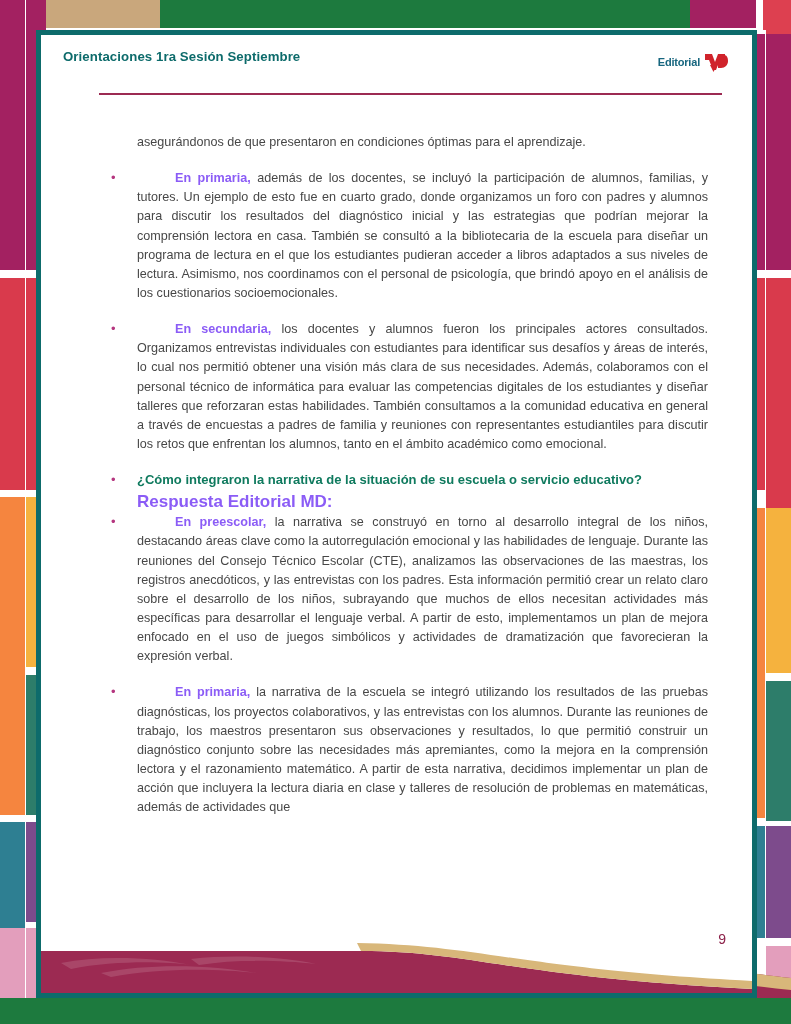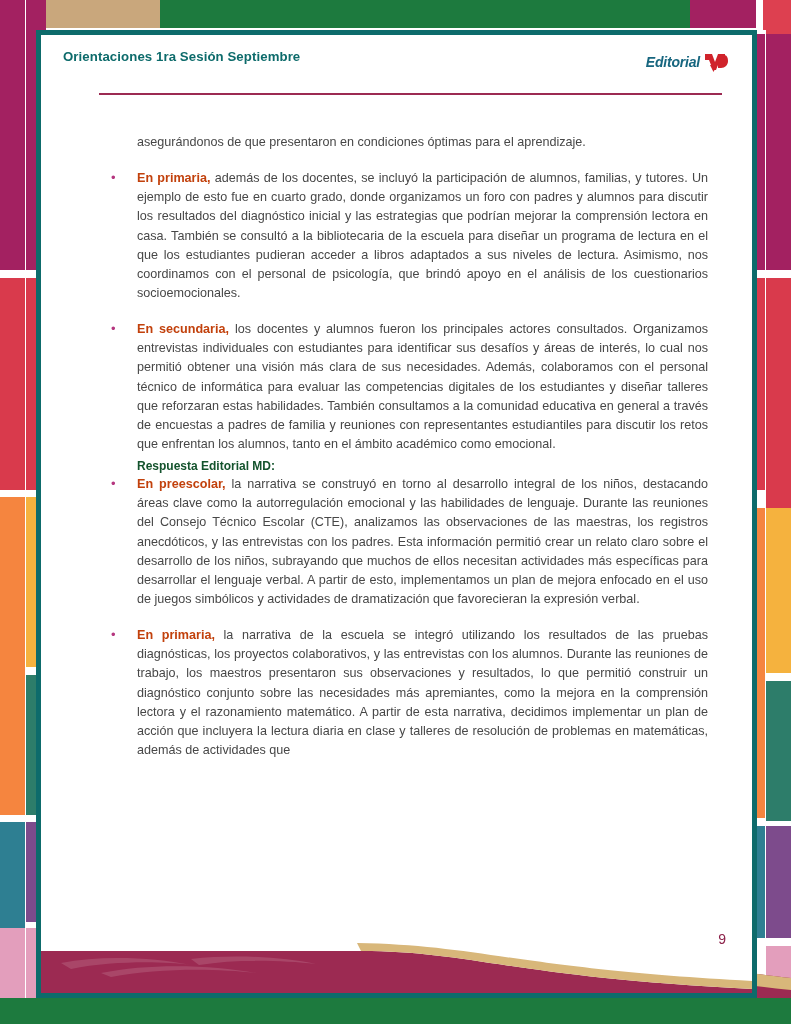--- a/index.html
+++ b/index.html
@@ -75,21 +75,21 @@
   }
 
   
   .hdr { position:relative; padding:13px 9px 0 22px; height:72px; }
   .hdr-title { color:#0d6b6b; font-size:13.2px; font-weight:bold; line-height:1.38; letter-spacing:.1px; }
   .hdr-rule { position:absolute; left:58px; right:30px; top:58px; height:2px; background:#9c2a52; }
   .logo {
     position:absolute; right:24px; top:16px;
     display:flex; align-items:center; gap:4px;
   }
-  .logo-word { color:#17667f; font-size:14px; font-weight:bold; font-style:italic; letter-spacing:-.2px; }
+  .logo-word { color:#17667f; font-size:11px; font-weight:bold; letter-spacing:-.2px; }
   .logo-mark { width:24px; height:22px; position:relative; }
 
   
   .body { padding:26px 34px 0 34px; }
   .lead {
     color:#474747; font-size:12.6px; line-height:1.52;
     text-align:justify; padding-left:62px; padding-right:10px;
   }
 
   ul.bl { list-style:none; margin:0; padding:0; }
@@ -100,23 +100,23 @@
     color:#474747; font-size:12.6px; line-height:1.52;
     text-align:justify;
   }
   li.bl-item::before {
     content:"•";
     position:absolute; left:36px; top:-1px;
     color:#b5367f; font-size:13px; line-height:1.52;
   }
   li.bl-item.q::before { color:#b5367f; }
 
-  .lbl-mag { color:#c2410c; font-weight:bold; }
+  .lbl-mag { color:#8b5cf6; font-weight:bold;margin-left:38px; }
   .q-head  { color:#0f7a5e; font-weight:bold; font-size:13px; line-height:1.42; text-align:left; }
-  .resp    { color:#14532d; font-weight:bold; font-size:12px; }
+  .resp    { color:#8b5cf6; font-weight:bold; font-size:17px; }
 
   .resp-line {
     padding-left:62px; margin-top:2px;
   }
 
   li.tight { margin-top:1px; }
 
   
   .pageno {
     position:absolute; right:26px; bottom:46px;
@@ -198,20 +198,25 @@
 
       <ul class="bl">
         <li class="bl-item">
           <span class="lbl-mag">En primaria,</span><span> además de los docentes, se incluyó la participación de alumnos, familias, y tutores. Un ejemplo de esto fue en cuarto grado, donde organizamos un foro con padres y alumnos para discutir los resultados del diagnóstico inicial y las estrategias que podrían mejorar la comprensión lectora en casa. También se consultó a la bibliotecaria de la escuela para diseñar un programa de lectura en el que los estudiantes pudieran acceder a libros adaptados a sus niveles de lectura. Asimismo, nos coordinamos con el personal de psicología, que brindó apoyo en el análisis de los cuestionarios socioemocionales.</span>
         </li>
         <li class="bl-item">
           <span class="lbl-mag">En secundaria,</span><span> los docentes y alumnos fueron los principales actores consultados. Organizamos entrevistas individuales con estudiantes para identificar sus desafíos y áreas de interés, lo cual nos permitió obtener una visión más clara de sus necesidades. Además, colaboramos con el personal técnico de informática para evaluar las competencias digitales de los estudiantes y diseñar talleres que reforzaran estas habilidades. También consultamos a la comunidad educativa en general a través de encuestas a padres de familia y reuniones con representantes estudiantiles para discutir los retos que enfrentan los alumnos, tanto en el ámbito académico como emocional.</span>
         </li>
       </ul>
 
+      <ul class="bl">
+        <li class="bl-item q">
+          <span class="q-head">¿Cómo integraron la narrativa de la situación de su escuela o servicio educativo?</span>
+        </li>
+      </ul>
 
       <div class="resp-line">
         <span class="resp">Respuesta Editorial MD:</span>
       </div>
 
       <ul class="bl">
         <li class="bl-item tight">
           <span class="lbl-mag">En preescolar,</span><span> la narrativa se construyó en torno al desarrollo integral de los niños, destacando áreas clave como la autorregulación emocional y las habilidades de lenguaje. Durante las reuniones del Consejo Técnico Escolar (CTE), analizamos las observaciones de las maestras, los registros anecdóticos, y las entrevistas con los padres. Esta información permitió crear un relato claro sobre el desarrollo de los niños, subrayando que muchos de ellos necesitan actividades más específicas para desarrollar el lenguaje verbal. A partir de esto, implementamos un plan de mejora enfocado en el uso de juegos simbólicos y actividades de dramatización que favorecieran la expresión verbal.</span>
         </li>
         <li class="bl-item">

